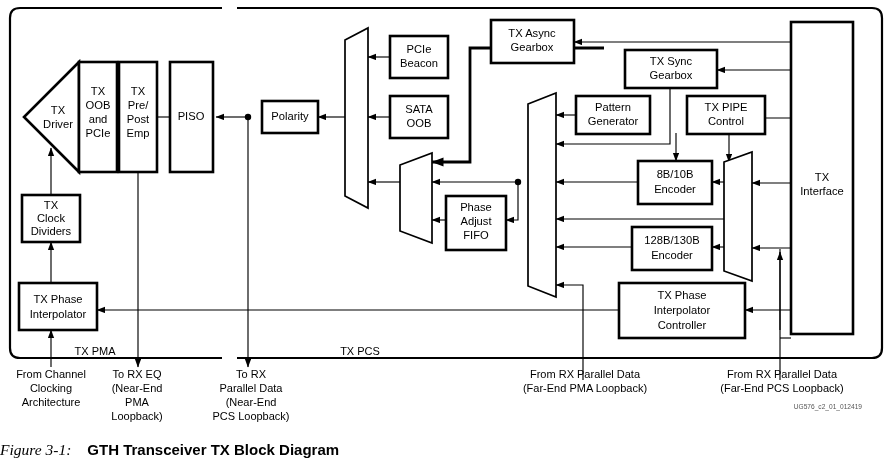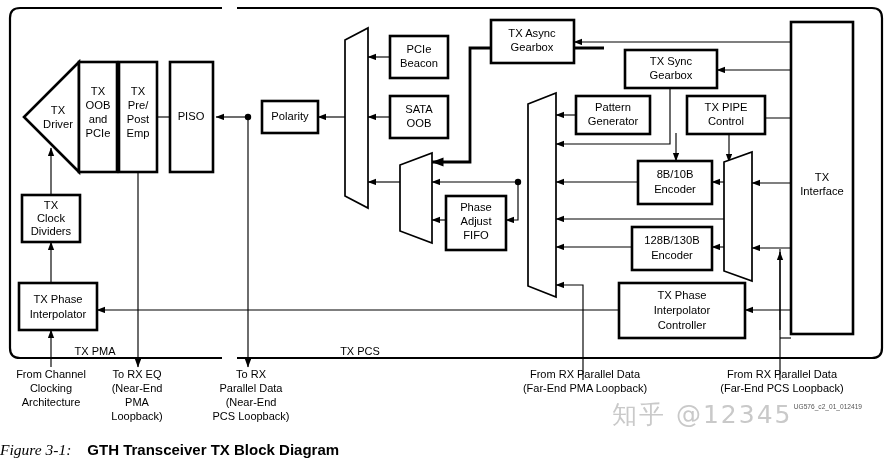--- a/index.html
+++ b/index.html
@@ -296,19 +296,18 @@
     <text class="outlbl">
       <tspan x="585" y="378">From RX Parallel Data</tspan><tspan x="585" y="392">(Far-End PMA Loopback)</tspan>
     </text>
     <text class="outlbl">
       <tspan x="782" y="378">From RX Parallel Data</tspan><tspan x="782" y="392">(Far-End PCS Loopback)</tspan>
     </text>
 
     <text class="figid" x="862" y="409">UG576_c2_01_012419</text>
   </svg>
 
-  <div class="watermark">知乎 @12345</div>
 
   <div class="caption">
     <span class="caption-num">Figure 3-1:</span><span class="caption-title">GTH Transceiver TX Block Diagram</span>
   </div>
 
 </div>
 
 </body></html>

